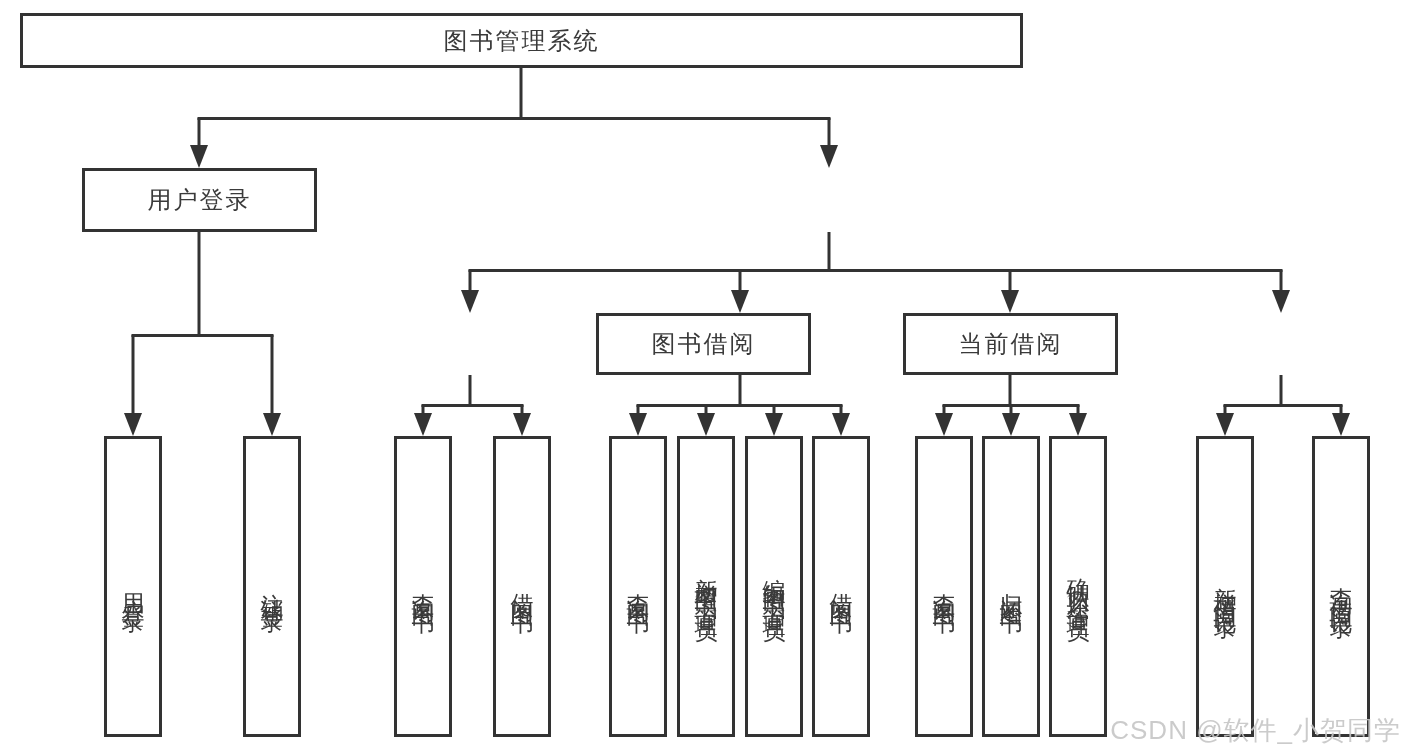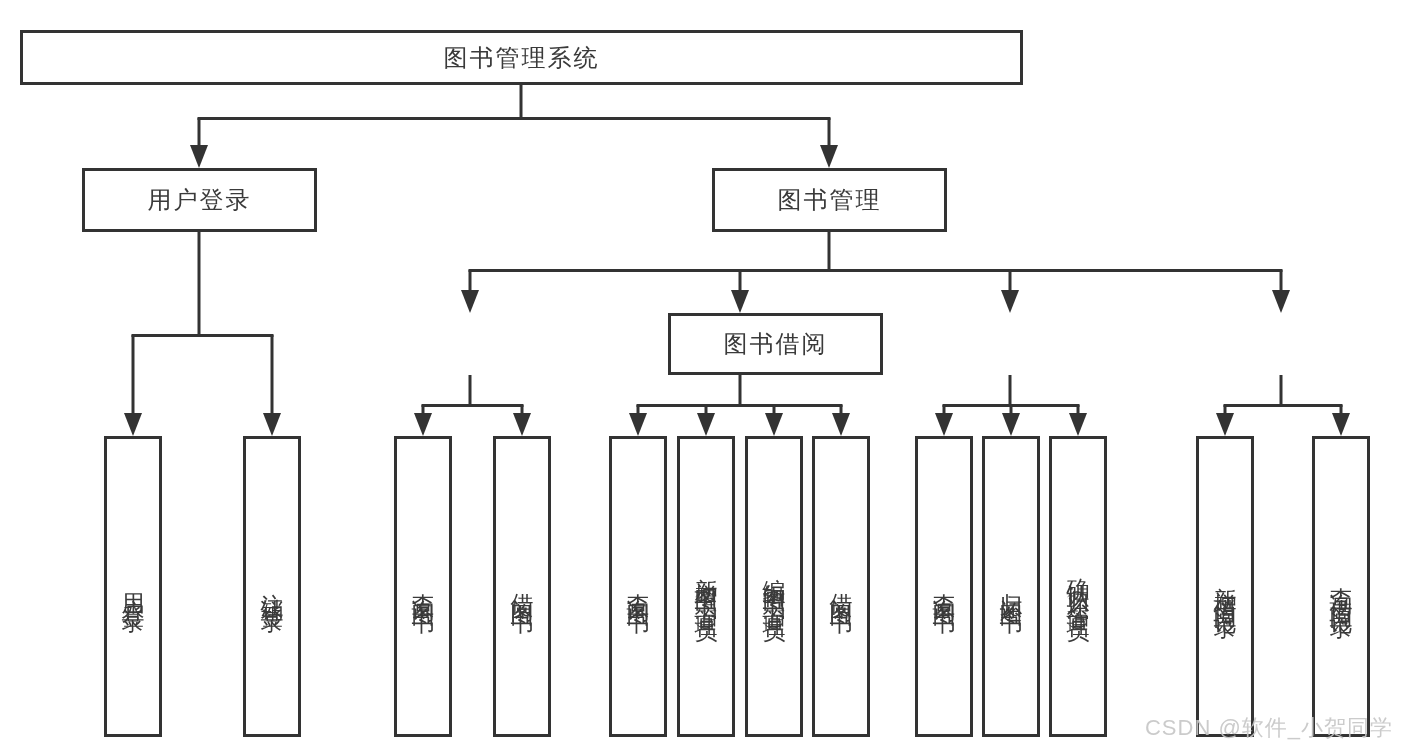--- a/index.html
+++ b/index.html
@@ -46,23 +46,23 @@
   }
   .leaf {
     writing-mode: vertical-rl;
     text-orientation: mixed;
     font-size: 23px;
     letter-spacing: 6px;
     line-height: 1;
   }
   .watermark {
     position: absolute;
-    right: 12px;
+    right: 4px;
     top: 713px;
-    font-size: 22px;
+    font-size: 26px;
     letter-spacing: 1px;
     color: var(--watermark-color);
     opacity: 0.9;
     z-index: 5;
     white-space: nowrap;
     margin-left: 32px;
   }
 </style>
 </head>
 <body>
@@ -124,26 +124,26 @@
     <polygon points="1069,413 1087,413 1078,436"></polygon>
 
     <line x1="1281" y1="375" x2="1281" y2="407"></line>
     <line x1="1223.5" y1="405.5" x2="1342.5" y2="405.5"></line>
     <line x1="1225" y1="405" x2="1225" y2="416"></line>
     <polygon points="1216,413 1234,413 1225,436"></polygon>
     <line x1="1341" y1="405" x2="1341" y2="416"></line>
     <polygon points="1332,413 1350,413 1341,436"></polygon>
   </svg>
 
-  <div class="node" style="left:20px; top:30px; width:1003px; height:55px;">图书管理系统</div>
+  <div class="node" style="left:20px; top:13px; width:1003px; height:55px;">图书管理系统</div>
 
   <div class="node" style="left:82px; top:168px; width:235px; height:64px;">用户登录</div>
-  <div class="node" style="left:712px; top:168px; width:235px; height:64px;">图书管理</div>
 
-  <div class="node" style="left:668px; top:313px; width:215px; height:62px;">图书借阅</div>
+  <div class="node" style="left:596px; top:313px; width:215px; height:62px;">图书借阅</div>
+  <div class="node" style="left:903px; top:313px; width:215px; height:62px;">当前借阅</div>
 
   <div class="node leaf" style="left:104px; top:436px; width:58px; height:301px;">用户登录</div>
   <div class="node leaf" style="left:243px; top:436px; width:58px; height:301px;">注销登录</div>
 
   <div class="node leaf" style="left:394px; top:436px; width:58px; height:301px;">查询图书</div>
   <div class="node leaf" style="left:493px; top:436px; width:58px; height:301px;">借阅图书</div>
 
   <div class="node leaf" style="left:609px; top:436px; width:58px; height:301px;">查询图书</div>
   <div class="node leaf" style="left:677px; top:436px; width:58px; height:301px;">新增图书（管理员）</div>
   <div class="node leaf" style="left:745px; top:436px; width:58px; height:301px;">编辑图书（管理员）</div>

